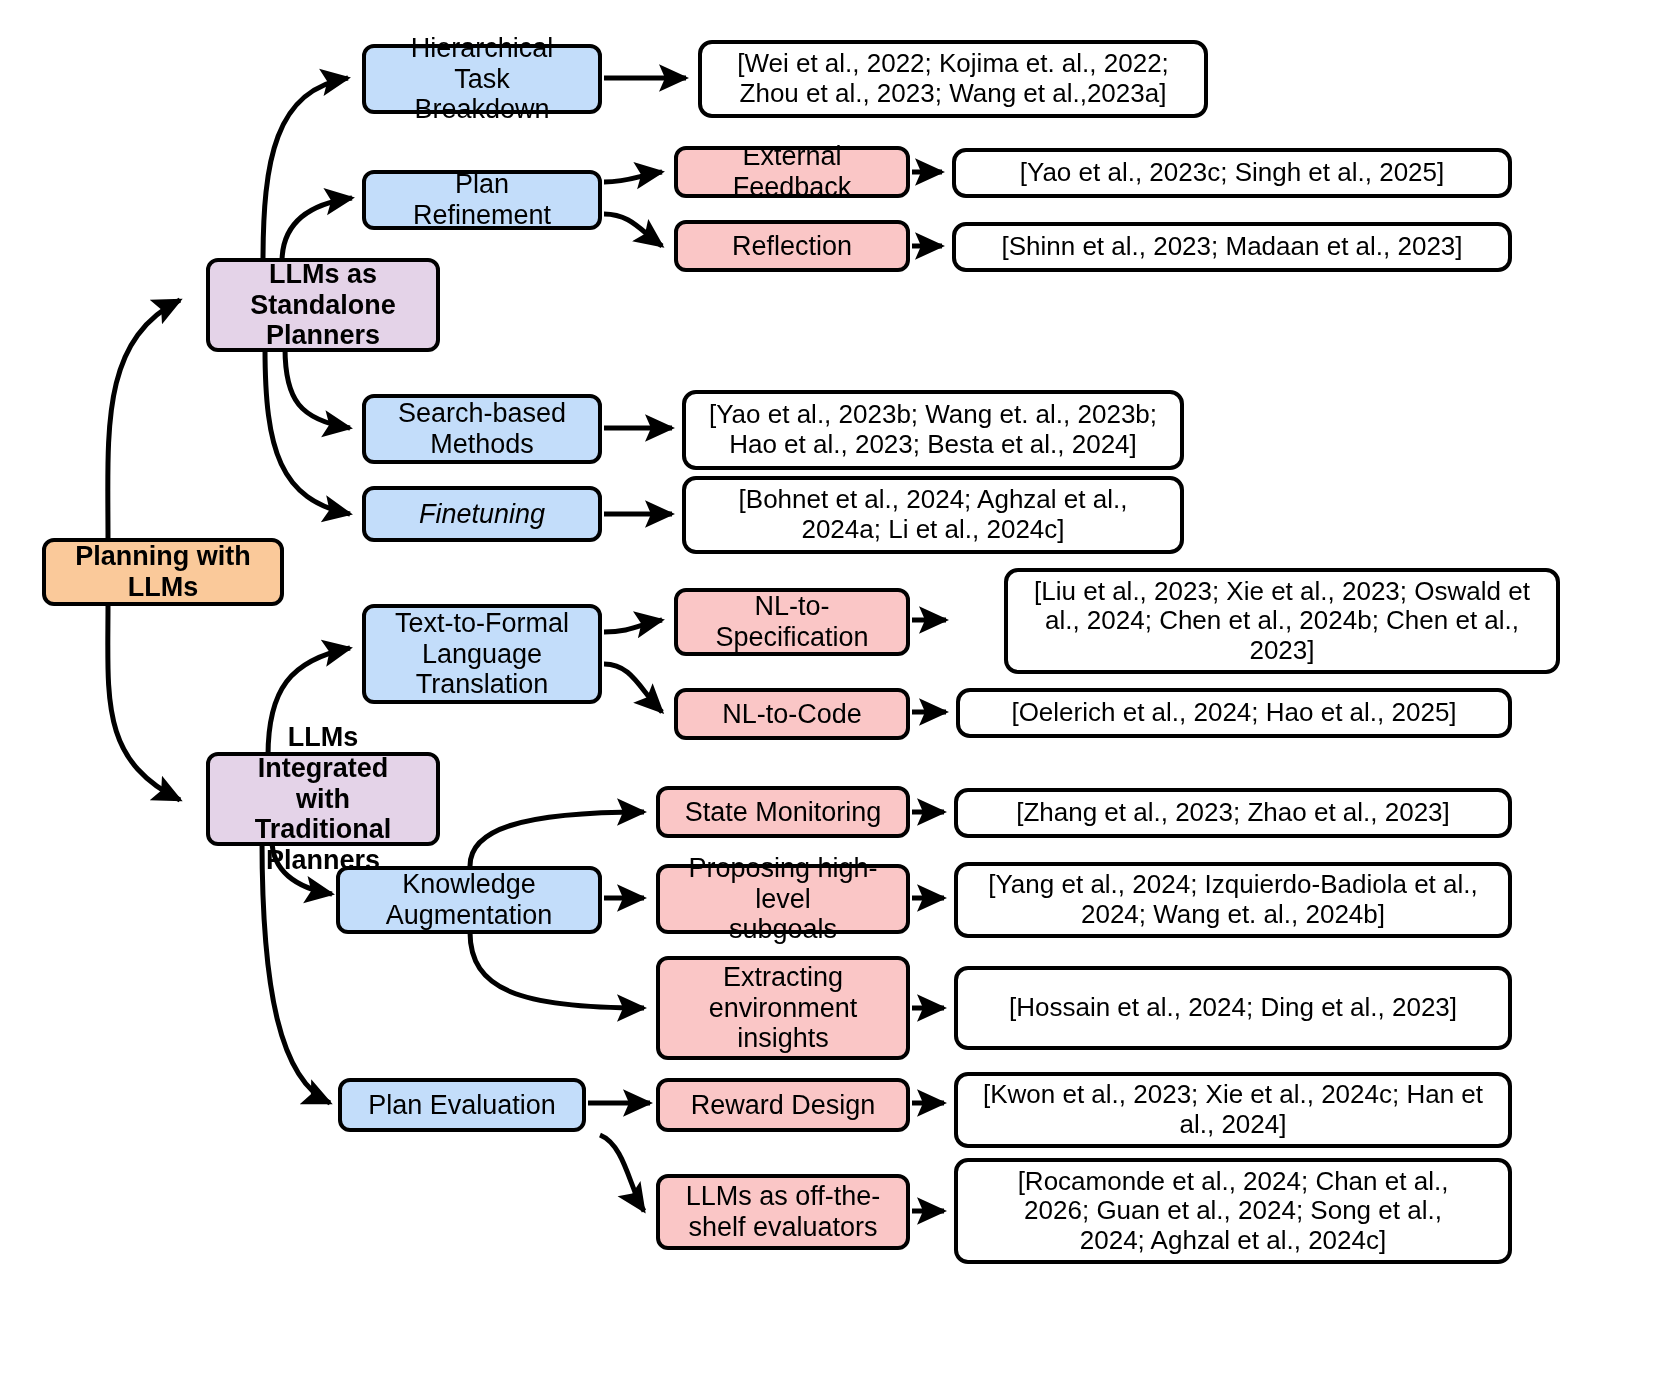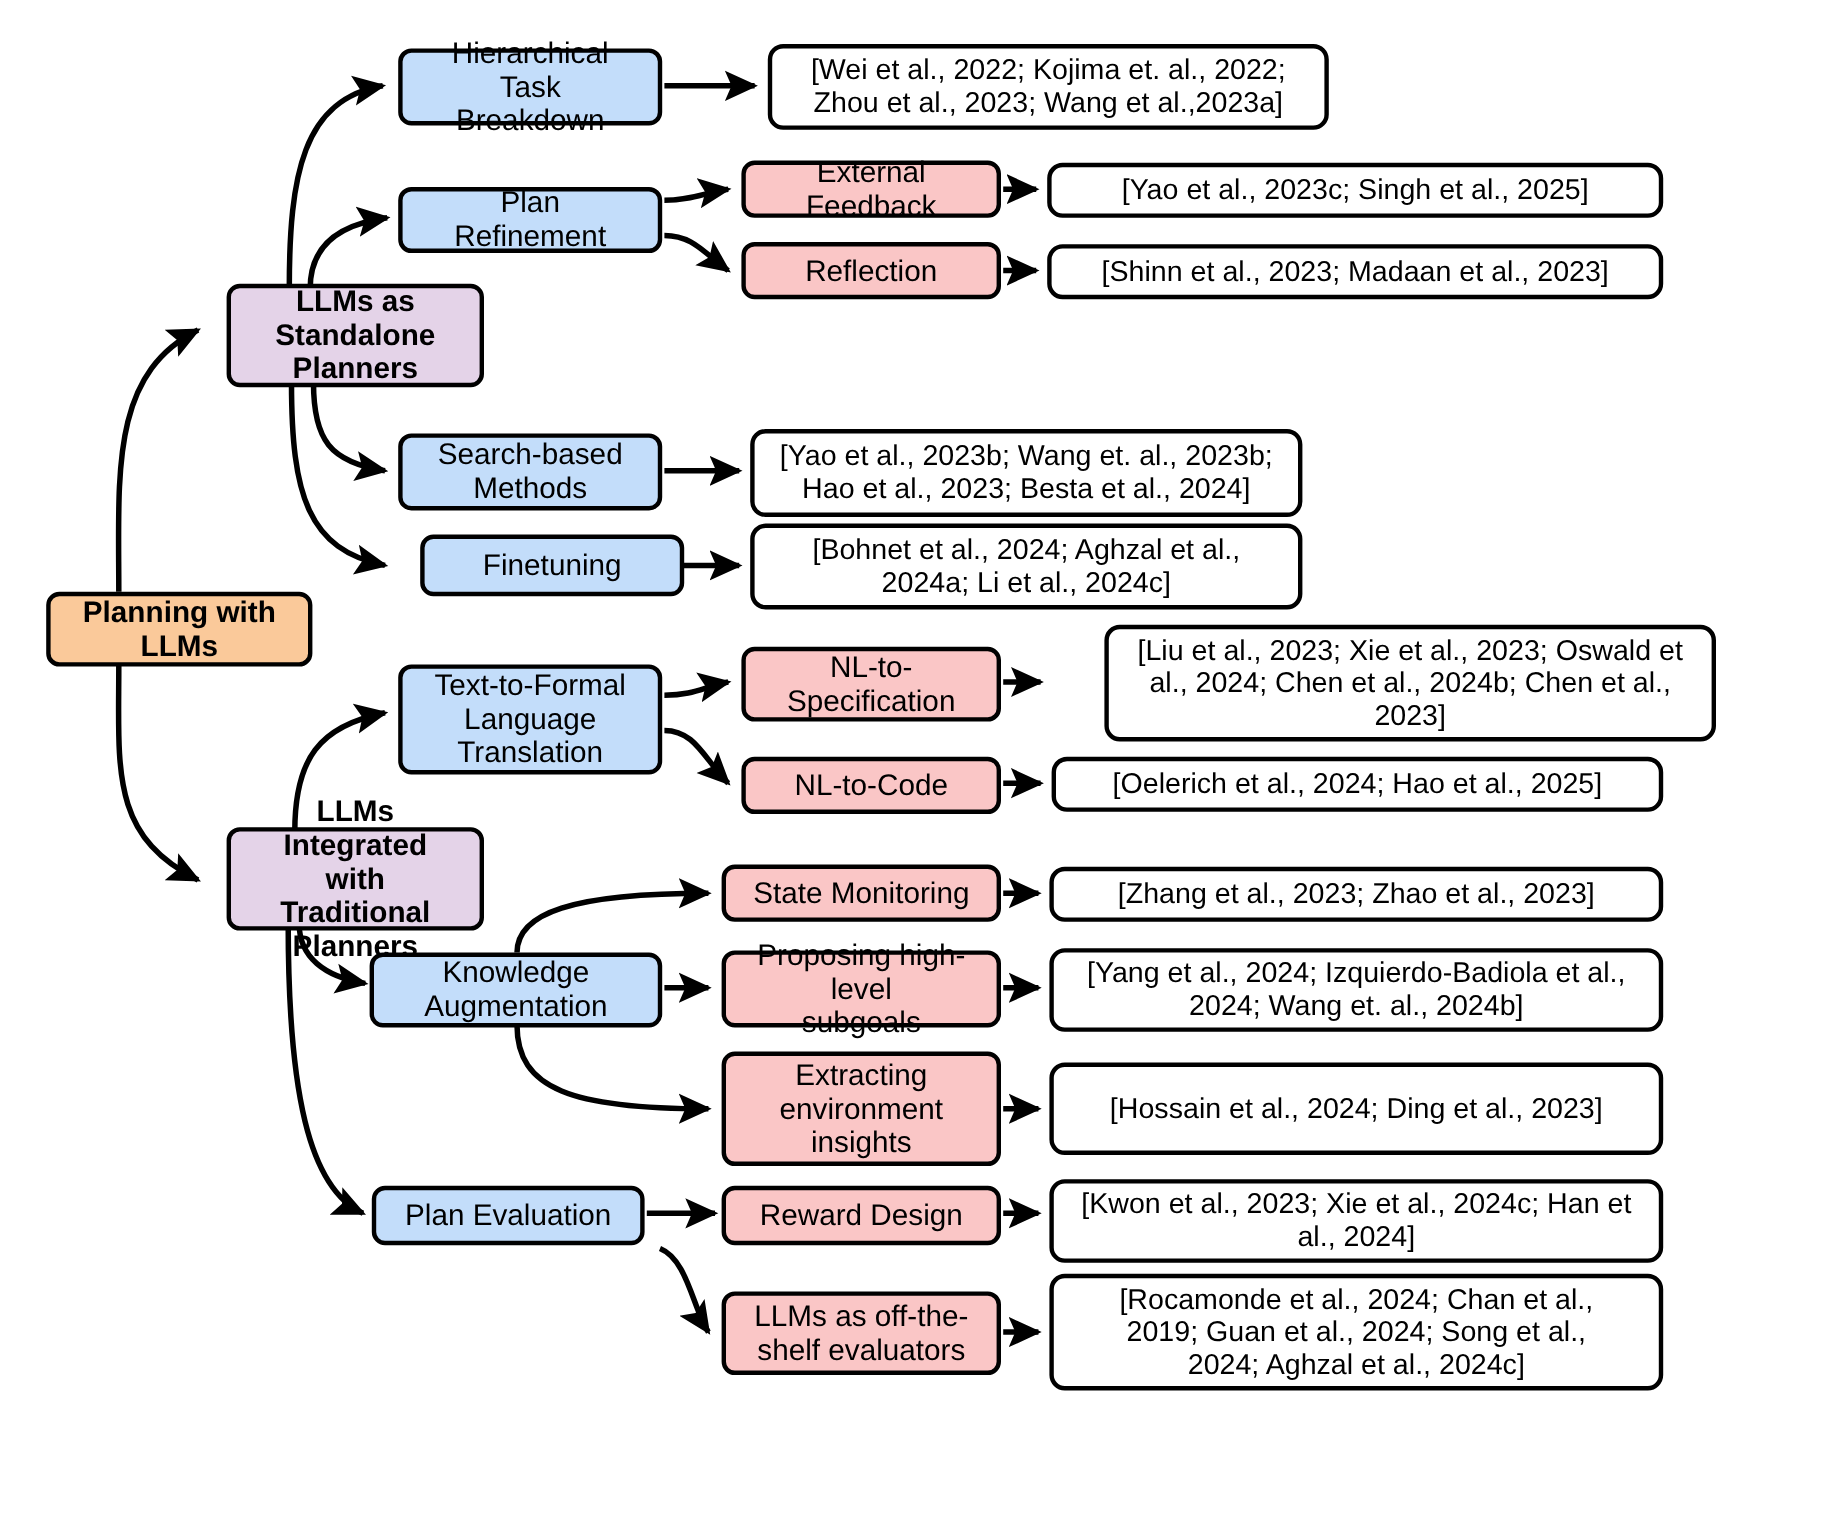--- a/index.html
+++ b/index.html
@@ -149,21 +149,21 @@
   <div class="node cite" style="left:952px; top:148px; width:560px; height:50px;">[Yao et al., 2023c; Singh et al., 2025]</div>
 
   <div class="node l3" style="left:674px; top:220px; width:236px; height:52px;">Reflection</div>
   <div class="node cite" style="left:952px; top:222px; width:560px; height:50px;">[Shinn et al., 2023; Madaan et al., 2023]</div>
 
   <div class="node l2" style="left:362px; top:394px; width:240px; height:70px;">Search-based
 Methods</div>
   <div class="node cite" style="left:682px; top:390px; width:502px; height:80px;">[Yao et al., 2023b; Wang et. al., 2023b;
 Hao et al., 2023; Besta et al., 2024]</div>
 
-  <div class="node l2" style="left:382px; top:486px; width:240px; height:56px;">Finetuning</div>
+  <div class="node l2" style="left:362px; top:486px; width:240px; height:56px;font-style:italic;">Finetuning</div>
   <div class="node cite" style="left:682px; top:476px; width:502px; height:78px;">[Bohnet et al., 2024; Aghzal et al.,
 2024a; Li et al., 2024c]</div>
 
   <div class="node l2" style="left:362px; top:604px; width:240px; height:100px;">Text-to-Formal
 Language
 Translation</div>
 
   <div class="node l3" style="left:674px; top:588px; width:236px; height:68px;">NL-to-
 Specification</div>
   <div class="node cite" style="left:956px; top:568px; width:556px; height:106px;margin-left:48px;">[Liu et al., 2023; Xie et al., 2023; Oswald et
@@ -191,16 +191,16 @@
 
   <div class="node l2" style="left:338px; top:1078px; width:248px; height:54px;">Plan Evaluation</div>
 
   <div class="node l3" style="left:656px; top:1078px; width:254px; height:54px;">Reward Design</div>
   <div class="node cite" style="left:954px; top:1072px; width:558px; height:76px;">[Kwon et al., 2023; Xie et al., 2024c; Han et
 al., 2024]</div>
 
   <div class="node l3" style="left:656px; top:1174px; width:254px; height:76px;">LLMs as off-the-
 shelf evaluators</div>
   <div class="node cite" style="left:954px; top:1158px; width:558px; height:106px;">[Rocamonde et al., 2024; Chan et al.,
-2019; Guan et al., 2024; Song et al.,
+2026; Guan et al., 2024; Song et al.,
 2024; Aghzal et al.,  2024c]</div>
 
 </div>
 
 </body></html>

